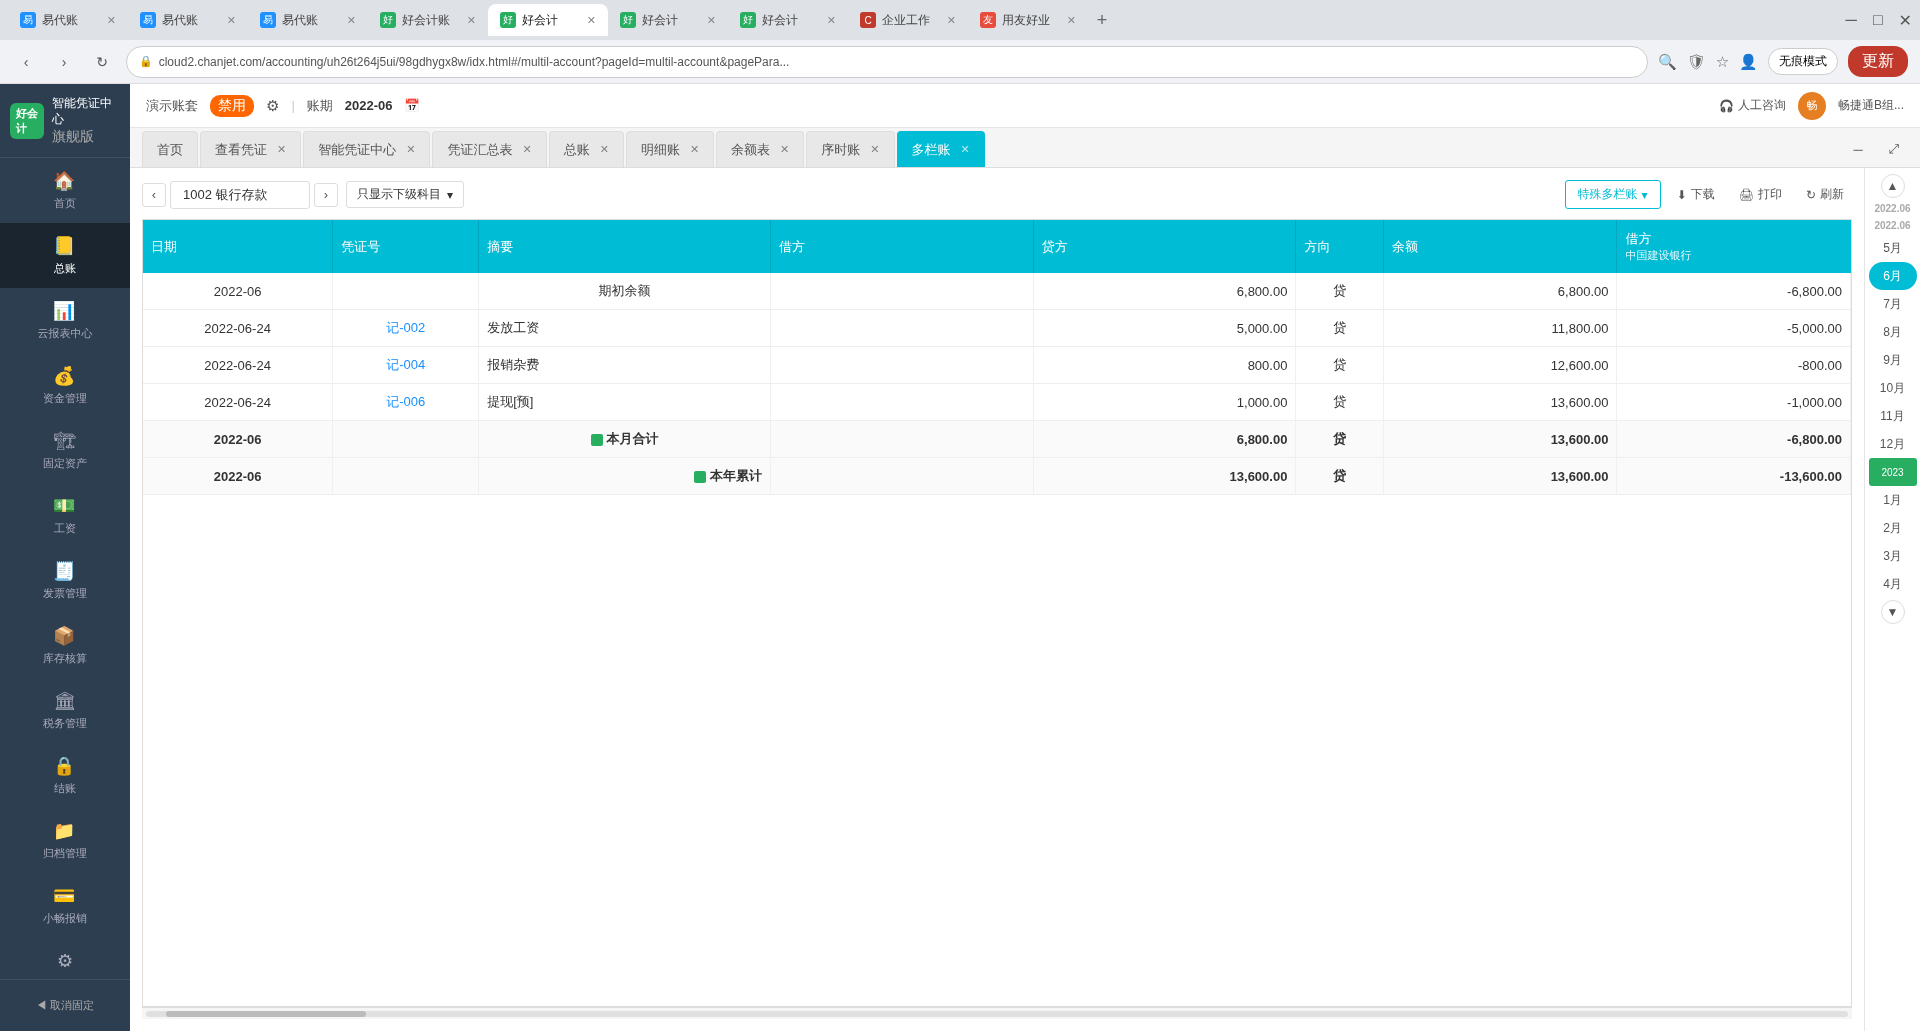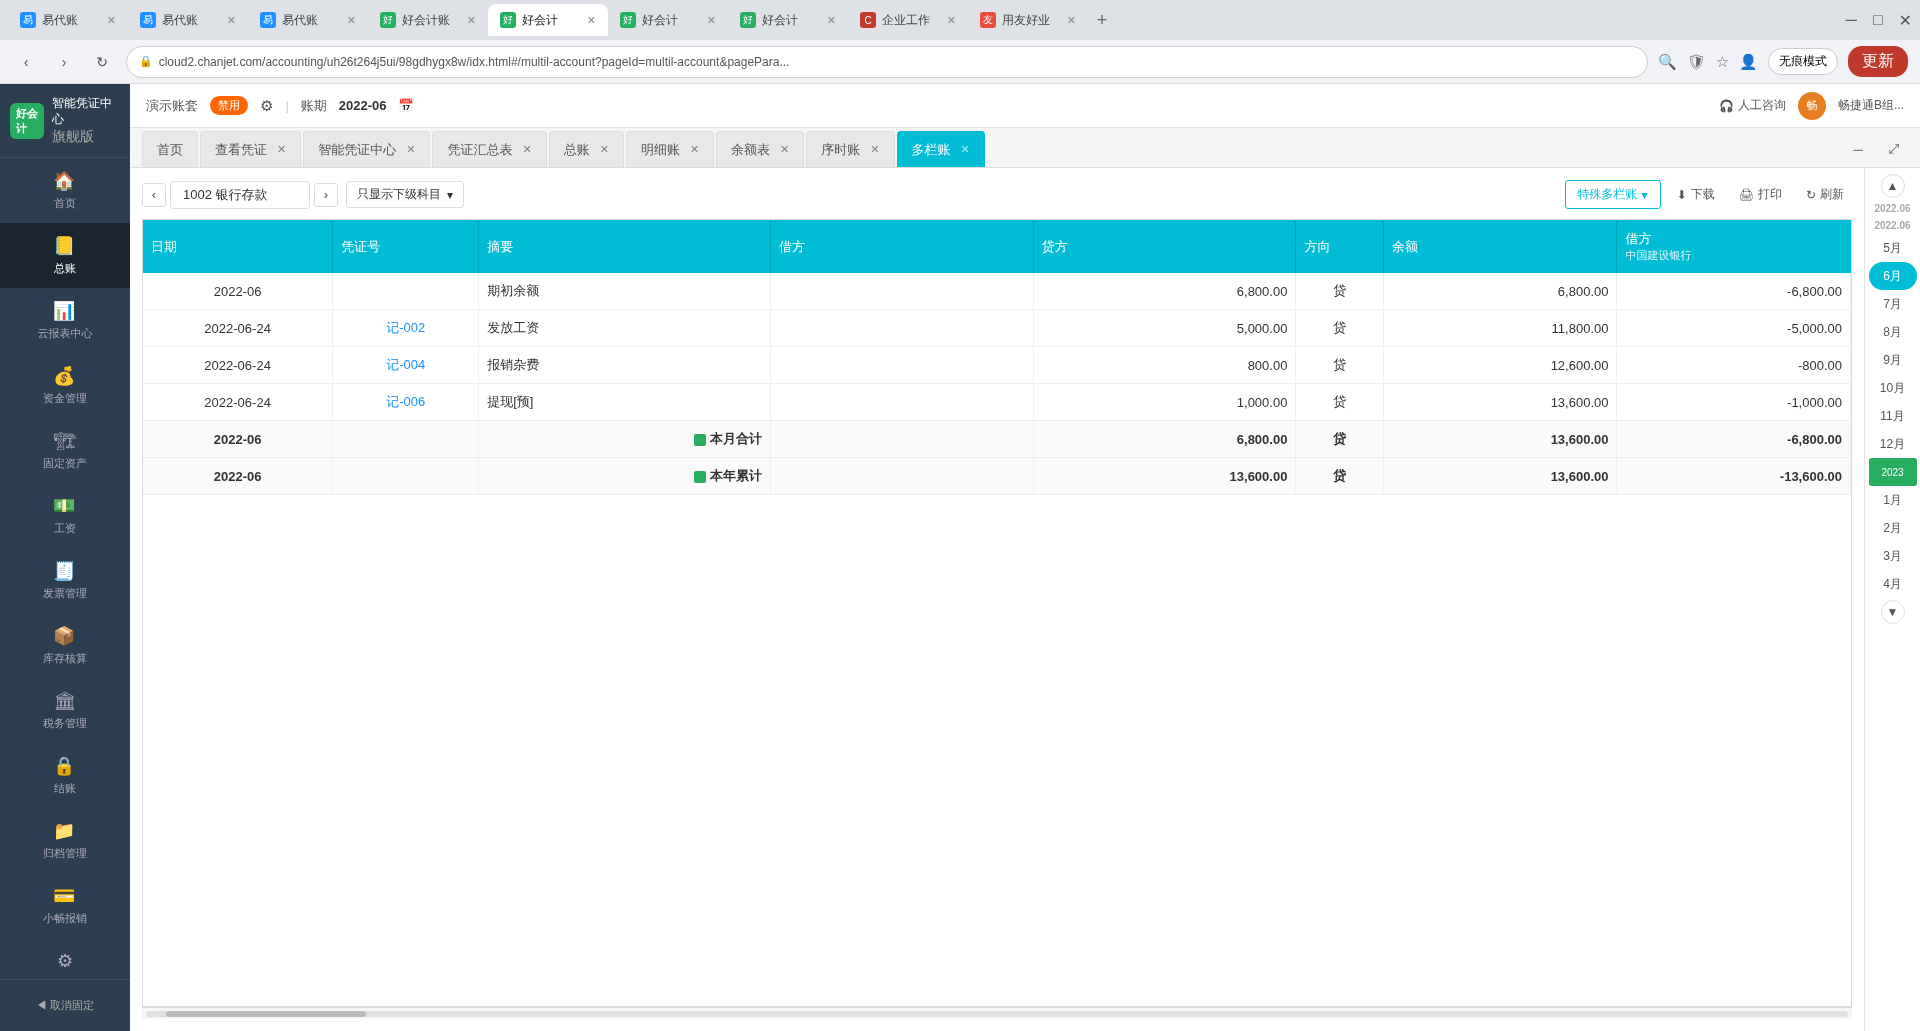--- a/index.html
+++ b/index.html
@@ -37,21 +37,21 @@
     .nav-item.active { background: #1a252f; color: #fff; }
     .nav-item .nav-icon { font-size: 18px; }
     .sidebar-bottom { padding: 10px 0; border-top: 1px solid #3d5166; margin-top: 12px; }
     .unpin-btn { display: flex; align-items: center; justify-content: center; gap: 4px; padding: 8px; color: #aaa; font-size: 11px; cursor: pointer; }
 
     
     .main { flex: 1; display: flex; flex-direction: column; background: #fff; overflow: hidden; }
 
     
     .top-bar { height: 44px; background: #fff; border-bottom: 1px solid #e5e5e5; display: flex; align-items: center; padding: 0 16px; gap: 12px; }
-    .demo-tag { background: #ff6600; color: #fff; font-size: 11px; padding: 2px 8px; border-radius: 10px; }
+    .demo-tag { background: #ff6600; color: #fff; font-size: 14px; padding: 2px 8px; border-radius: 10px; }
     .top-right { margin-left: auto; display: flex; align-items: center; gap: 12px; }
     .consult-btn { display: flex; align-items: center; gap: 4px; color: #555; font-size: 12px; cursor: pointer; }
     .user-avatar { width: 28px; height: 28px; border-radius: 50%; background: #e67e22; display: flex; align-items: center; justify-content: center; color: #fff; font-size: 11px; }
 
     
     .page-tabs { height: 40px; background: #f5f5f5; border-bottom: 1px solid #ddd; display: flex; align-items: flex-end; padding: 0 12px; gap: 2px; overflow-x: auto; }
     .page-tab { height: 36px; padding: 0 14px; display: flex; align-items: center; gap: 6px; font-size: 13px; color: #555; cursor: pointer; border-radius: 4px 4px 0 0; background: #e8e8e8; border: 1px solid #ddd; border-bottom: none; white-space: nowrap; }
     .page-tab.active { background: #00bcd4; color: #fff; border-color: #00bcd4; }
     .page-tab .tab-x { font-size: 11px; margin-left: 4px; opacity: 0.7; }
     .tab-actions { margin-left: auto; display: flex; align-items: center; gap: 8px; padding-bottom: 4px; }
@@ -366,21 +366,21 @@
                 <th style="width:160px;">
                   <div>借方</div>
                   <div class="th-sub">中国建设银行</div>
                 </th>
               </tr>
             </thead>
             <tbody id="ledger-tbody">
             <tr>
                   <td>2022-06</td>
                   <td></td>
-                  <td style="text-align: left;"><span>期初余额</span></td>
+                  <td style="text-align: center;"><span>期初余额</span></td>
                   <td class="amount"></td>
                   <td class="amount">6,800.00</td>
                   <td>贷</td>
                   <td class="amount">6,800.00</td>
                   <td class="debit-col">-6,800.00</td>
                 </tr>
                 <tr>
                   <td>2022-06-24</td>
                   <td><a class="voucher-link">记-002</a></td>
                   <td style="text-align: left;"><span>发放工资</span></td>
@@ -406,21 +406,21 @@
                   <td style="text-align: left;"><span>提现[预]</span></td>
                   <td class="amount"></td>
                   <td class="amount">1,000.00</td>
                   <td>贷</td>
                   <td class="amount">13,600.00</td>
                   <td class="debit-col">-1,000.00</td>
                 </tr>
                 <tr style="background: rgb(250, 250, 250); font-weight: bold;">
                   <td>2022-06</td>
                   <td></td>
-                  <td style="text-align: right;"><span class="green-dot"></span><span>本月合计</span></td>
+                  <td style="text-align: center;"><span class="green-dot"></span><span>本月合计</span></td>
                   <td class="amount"></td>
                   <td class="amount">6,800.00</td>
                   <td>贷</td>
                   <td class="amount">13,600.00</td>
                   <td class="debit-col">-6,800.00</td>
                 </tr>
                 <tr style="background: rgb(250, 250, 250); font-weight: bold;">
                   <td>2022-06</td>
                   <td></td>
                   <td style="text-align: right;"><span class="green-dot"></span><span>本年累计</span></td>

